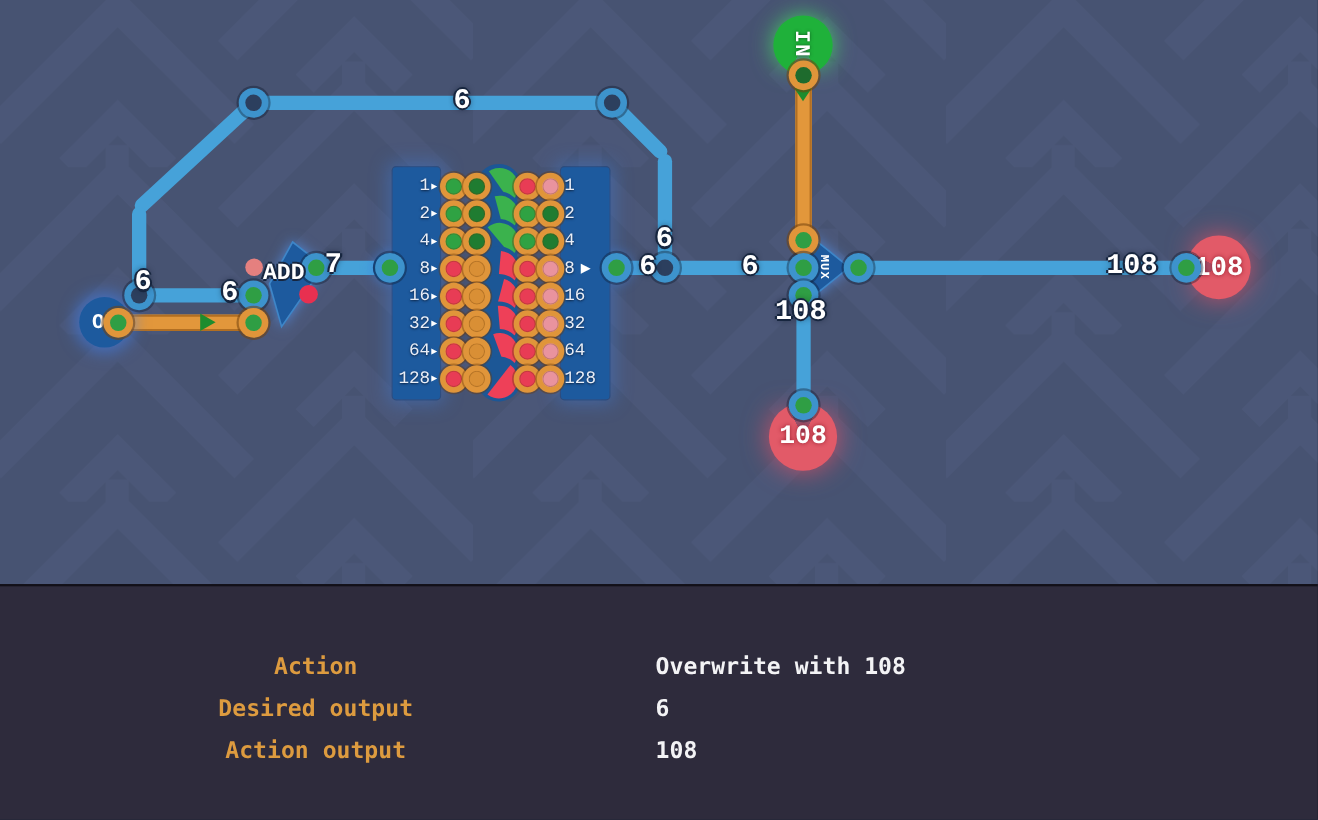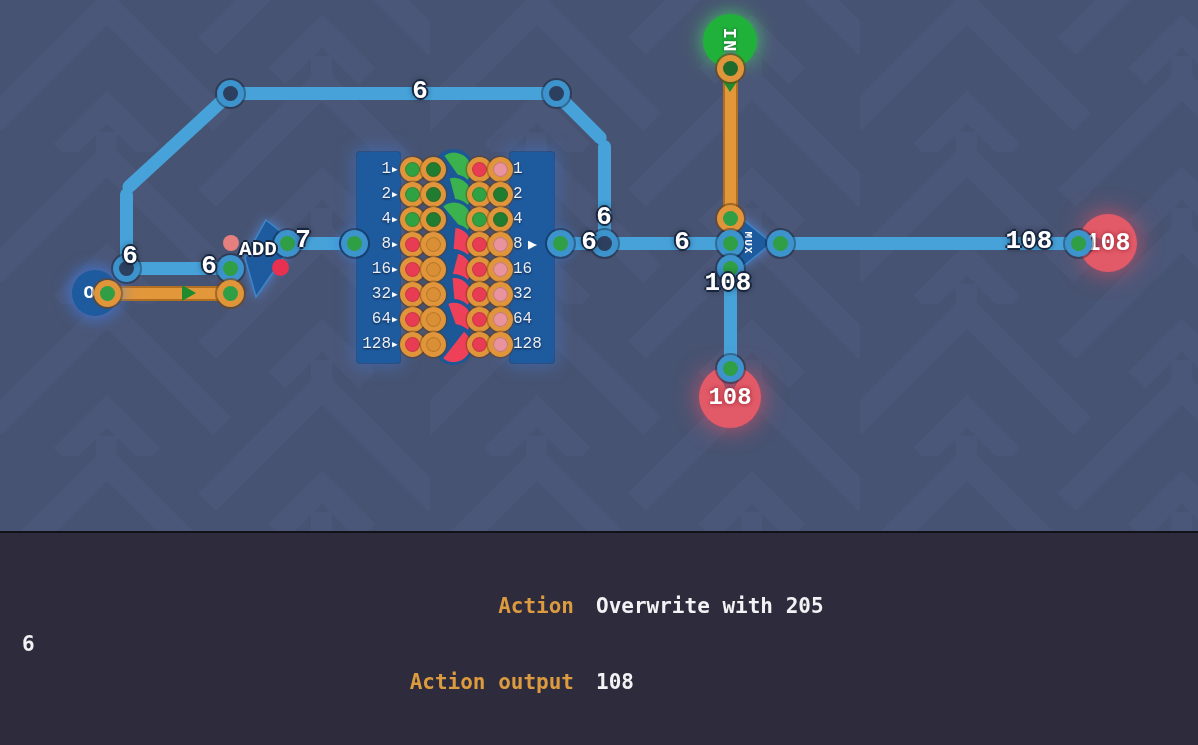--- a/index.html
+++ b/index.html
@@ -82,21 +82,21 @@
   .flow-arrow.right{border-top:8px solid transparent;border-bottom:8px solid transparent;
                     border-left:14px solid var(--flow_green);}
   .flow-arrow.down{border-left:8px solid transparent;border-right:8px solid transparent;
                    border-top:12px solid var(--flow_green);}
 
   
   .status{position:absolute;left:0;top:531px;width:1198px;height:214px;z-index:8;box-sizing:border-box;
           background:var(--panel_bg);border-top:2px solid var(--divider);padding-top:54px;}
   .status-row{display:flex;align-items:center;height:38px;
               font-family:"DejaVu Sans Mono","Liberation Mono",monospace;font-size:21px;font-weight:700;}
-  .status-label{width:574px;text-align:right;color:var(--label_orange);}
+  .status-label{width:574px;text-align:center;color:var(--label_orange);}
   .status-value{margin-left:22px;color:var(--text_white);}
 </style>
 </head>
 <body>
 
 <div class="app">
 
   <div class="canvas" id="canvas">
 
     <svg class="bg" width="1198" height="531">
@@ -346,23 +346,24 @@
       <div class="wlabel" style="left: 604px; top: 217px;">6</div>
       <div class="wlabel" style="left: 589px; top: 242px;">6</div>
       <div class="wlabel" style="left: 682px; top: 242px;">6</div>
       <div class="wlabel" style="left: 728px; top: 283px;">108</div>
       <div class="wlabel" style="left: 1029px; top: 241px;">108</div>
     </div>
 
   <div class="status" id="status">
       <div class="status-row">
         <div class="status-label">Action</div>
-        <div class="status-value">Overwrite with 205</div>
+        <div class="status-value">Overwrite with 108</div>
       </div>
       <div class="status-row">
+        <div class="status-label">Desired output</div>
         <div class="status-value">6</div>
       </div>
       <div class="status-row">
         <div class="status-label">Action output</div>
         <div class="status-value">108</div>
       </div>
     </div>
 
 </div>
 

